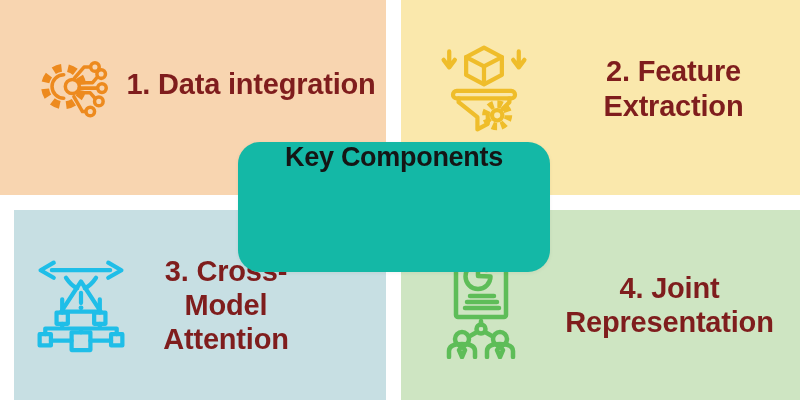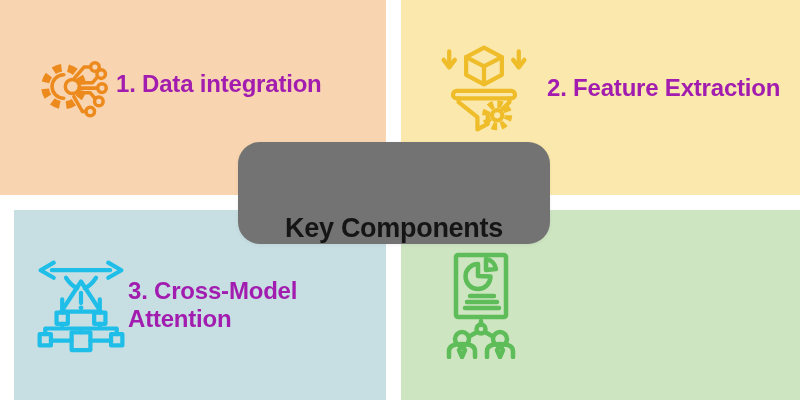--- a/index.html
+++ b/index.html
@@ -14,30 +14,30 @@
     grid-template-rows:195px 15px 190px;
     background:#ffffff;
   }
   .quad { display:flex; align-items:center; }
   .quad.q-tl { grid-column:1; grid-row:1; padding-left:38px; padding-bottom:26px; }
   .quad.q-tr { grid-column:3; grid-row:1; padding-left:36px; padding-bottom:18px; }
   .quad.q-bl { grid-column:1; grid-row:3; padding-left:20px;margin-left:14px; }
   .quad.q-br { grid-column:3; grid-row:3; padding-left:40px; }
   .icon-box { flex:0 0 auto; display:flex; align-items:center; justify-content:center; }
   .label {
-    flex:1 1 auto; text-align:left;
-    font-size:24px; font-weight:600; color:#a21caf;
+    flex:1 1 auto; text-align:center;
+    font-size:29px; font-weight:600; color:#7f1d1d;
     letter-spacing:-0.2px; line-height:1.18; white-space:pre-line;
   }
   .q-bl .label { margin-right:62px; }
   .q-tr .label, .q-br .label { margin-left:16px; }
   .center-card {
-    position:absolute; left:238px; top:142px; width:312px; height:102px;
-    background:#737373; border-radius:22px;
-    display:flex; align-items:flex-end; justify-content:center;
+    position:absolute; left:238px; top:142px; width:312px; height:130px;
+    background:#14b8a6; border-radius:22px;
+    display:flex; align-items:flex-start; justify-content:center;
     box-shadow:0 1px 4px rgba(0,0,0,0.06);
   }
   .center-card .title {
     font-size:27px; font-weight:700; color:#151515; letter-spacing:-0.3px;
   }
   svg { display:block; }
   .ln { fill:none; stroke:currentColor; stroke-width:4.5; stroke-linecap:round; stroke-linejoin:round; }
   .ln-thick { fill:none; stroke:currentColor; stroke-linecap:butt; }
   .dotfill { fill:currentColor; stroke:none; }
 </style>
@@ -116,18 +116,19 @@
         <circle class="ln" cx="40" cy="78" r="4.5" stroke-width="4"></circle>
         <path class="ln" d="M40 70 v4 M29 85 l7 -4 M51 85 l-7 -4" stroke-width="4"></path>
         <circle class="ln" cx="21" cy="88" r="7" stroke-width="4"></circle>
         <path class="ln" d="M8 106 v-6 q0 -7 13 -7 q13 0 13 7 v6" stroke-width="4"></path>
         <path class="ln" d="M21 95 l-3 4 l3 7 l3 -7 Z" stroke-width="3"></path>
         <circle class="ln" cx="59" cy="88" r="7" stroke-width="4"></circle>
         <path class="ln" d="M46 106 v-6 q0 -7 13 -7 q13 0 13 7 v6" stroke-width="4"></path>
         <path class="ln" d="M59 95 l-3 4 l3 7 l3 -7 Z" stroke-width="3"></path>
       </svg>
     </div>
+    <div class="label">4. Joint Representation</div>
   </div>
 </div>
 
 <div class="center-card">
   <div class="title">Key Components</div>
 </div>
 
 </body></html>

